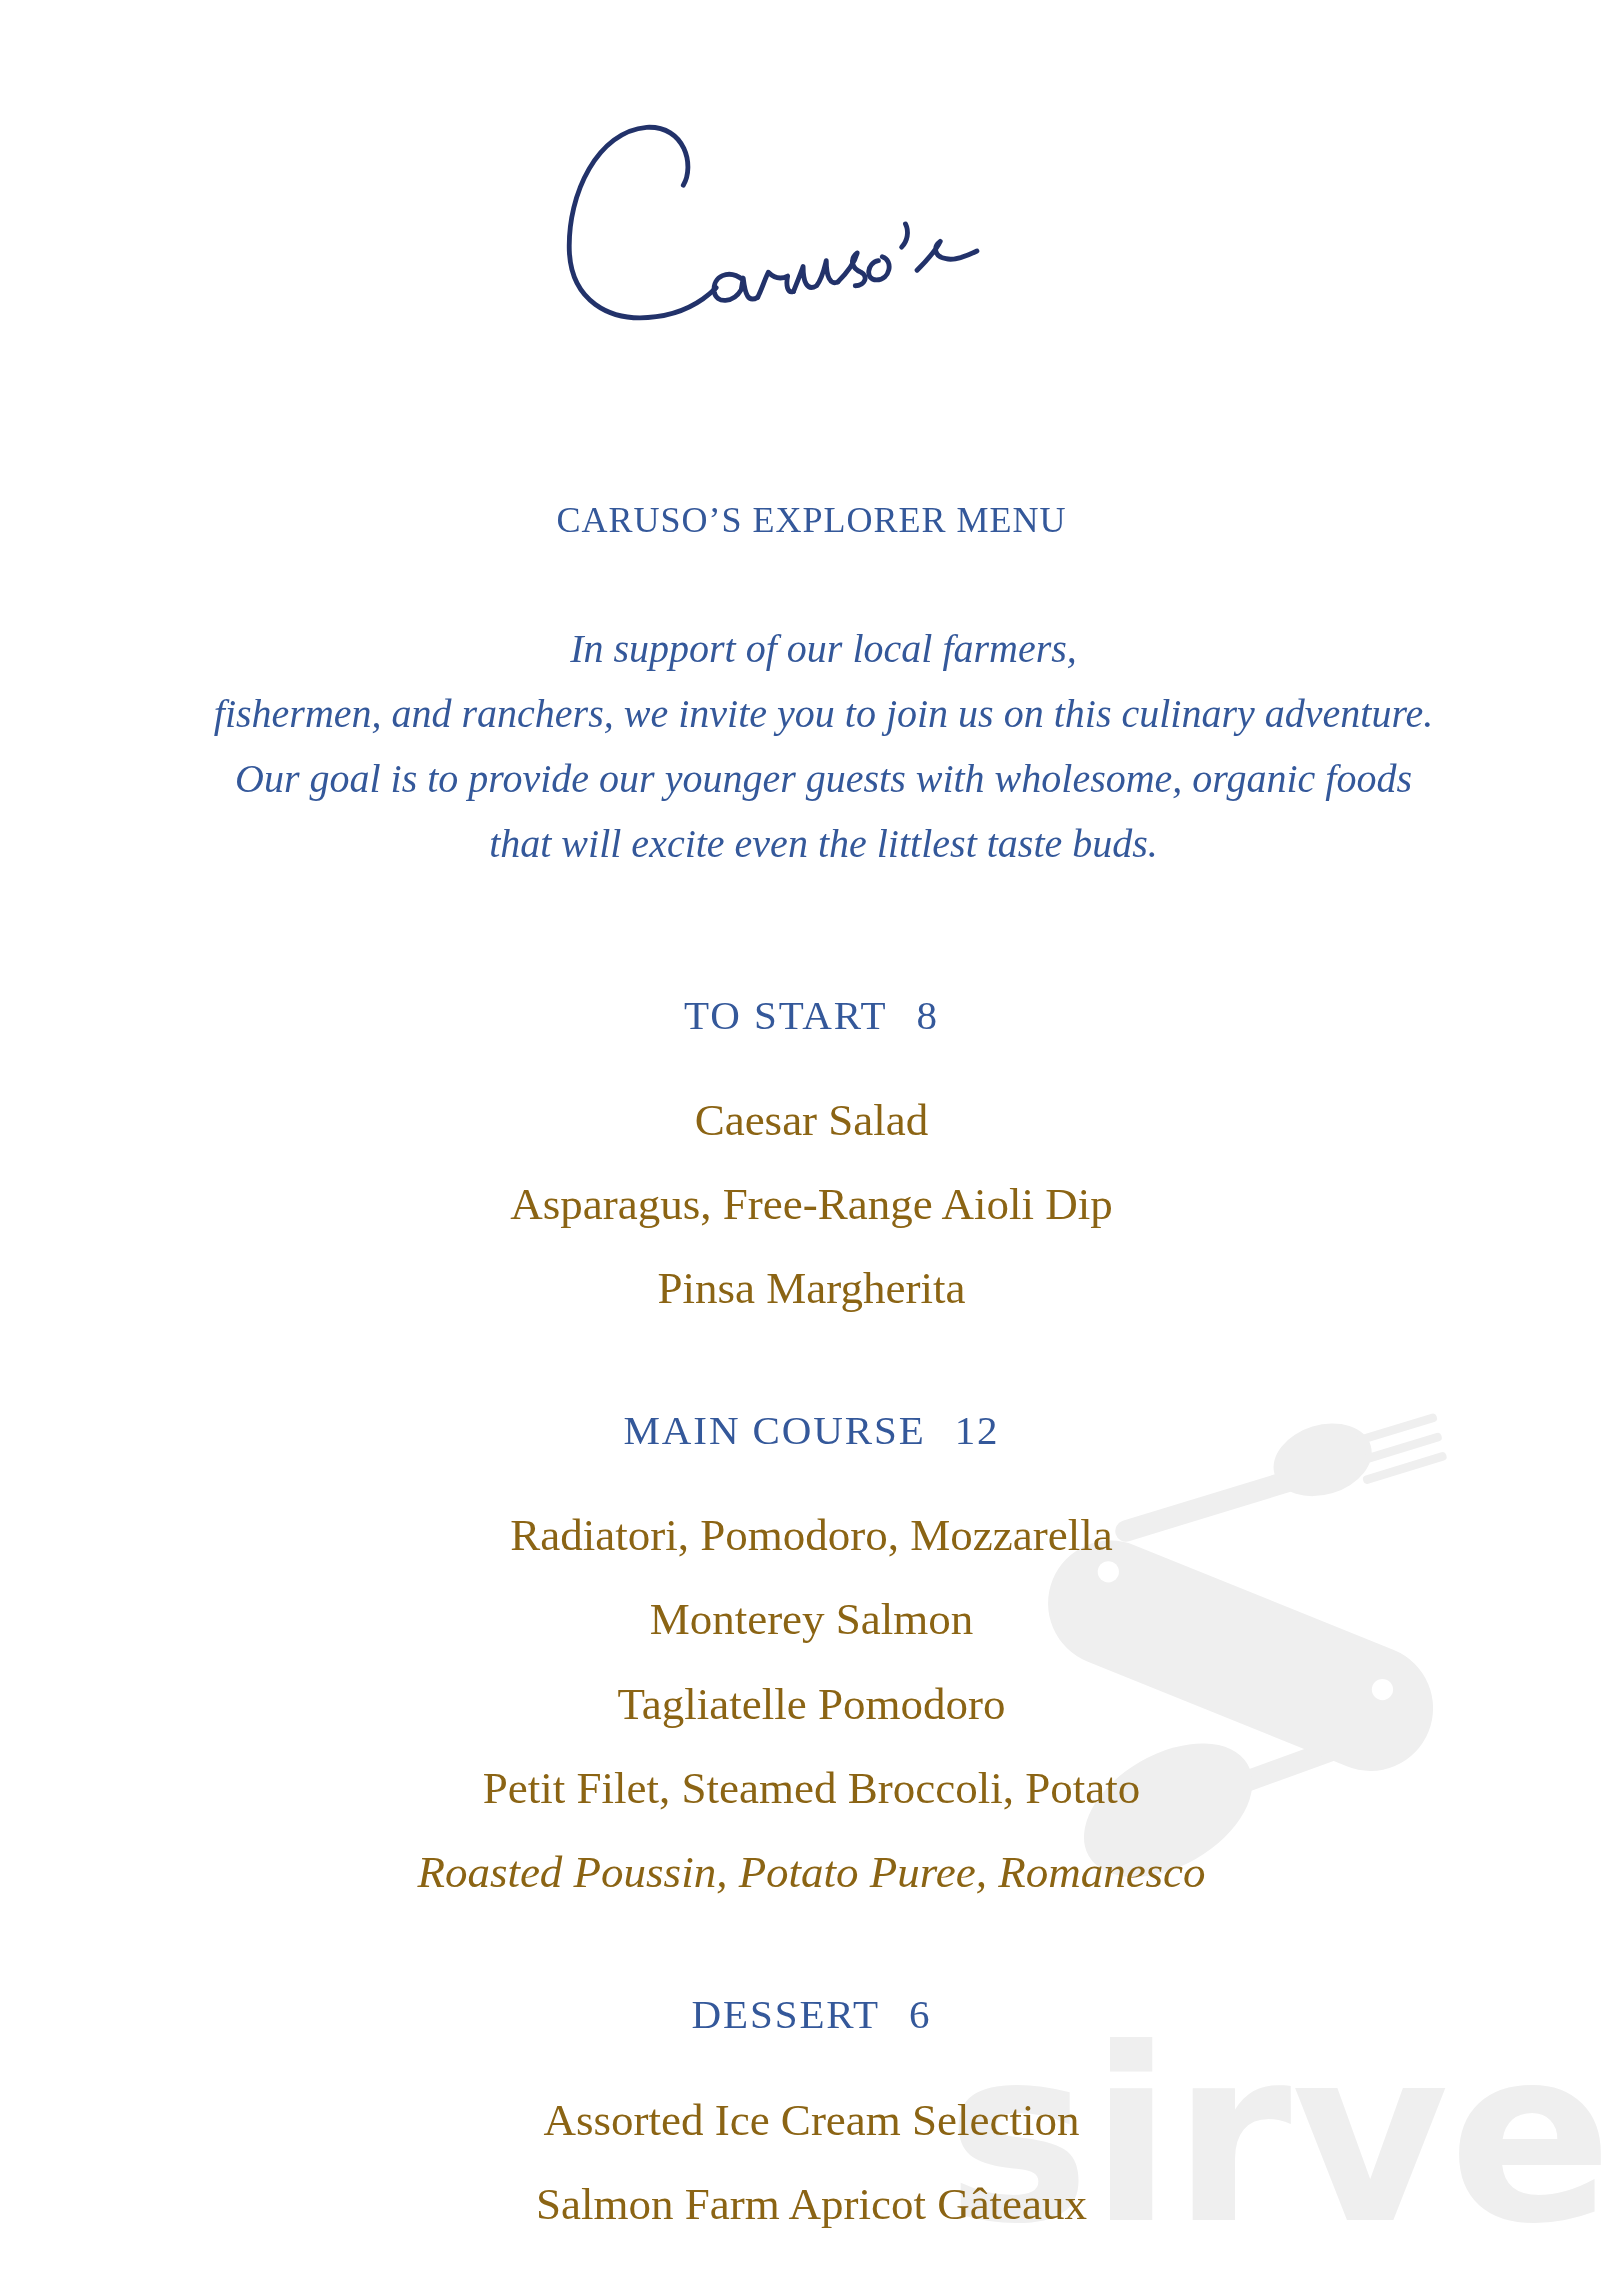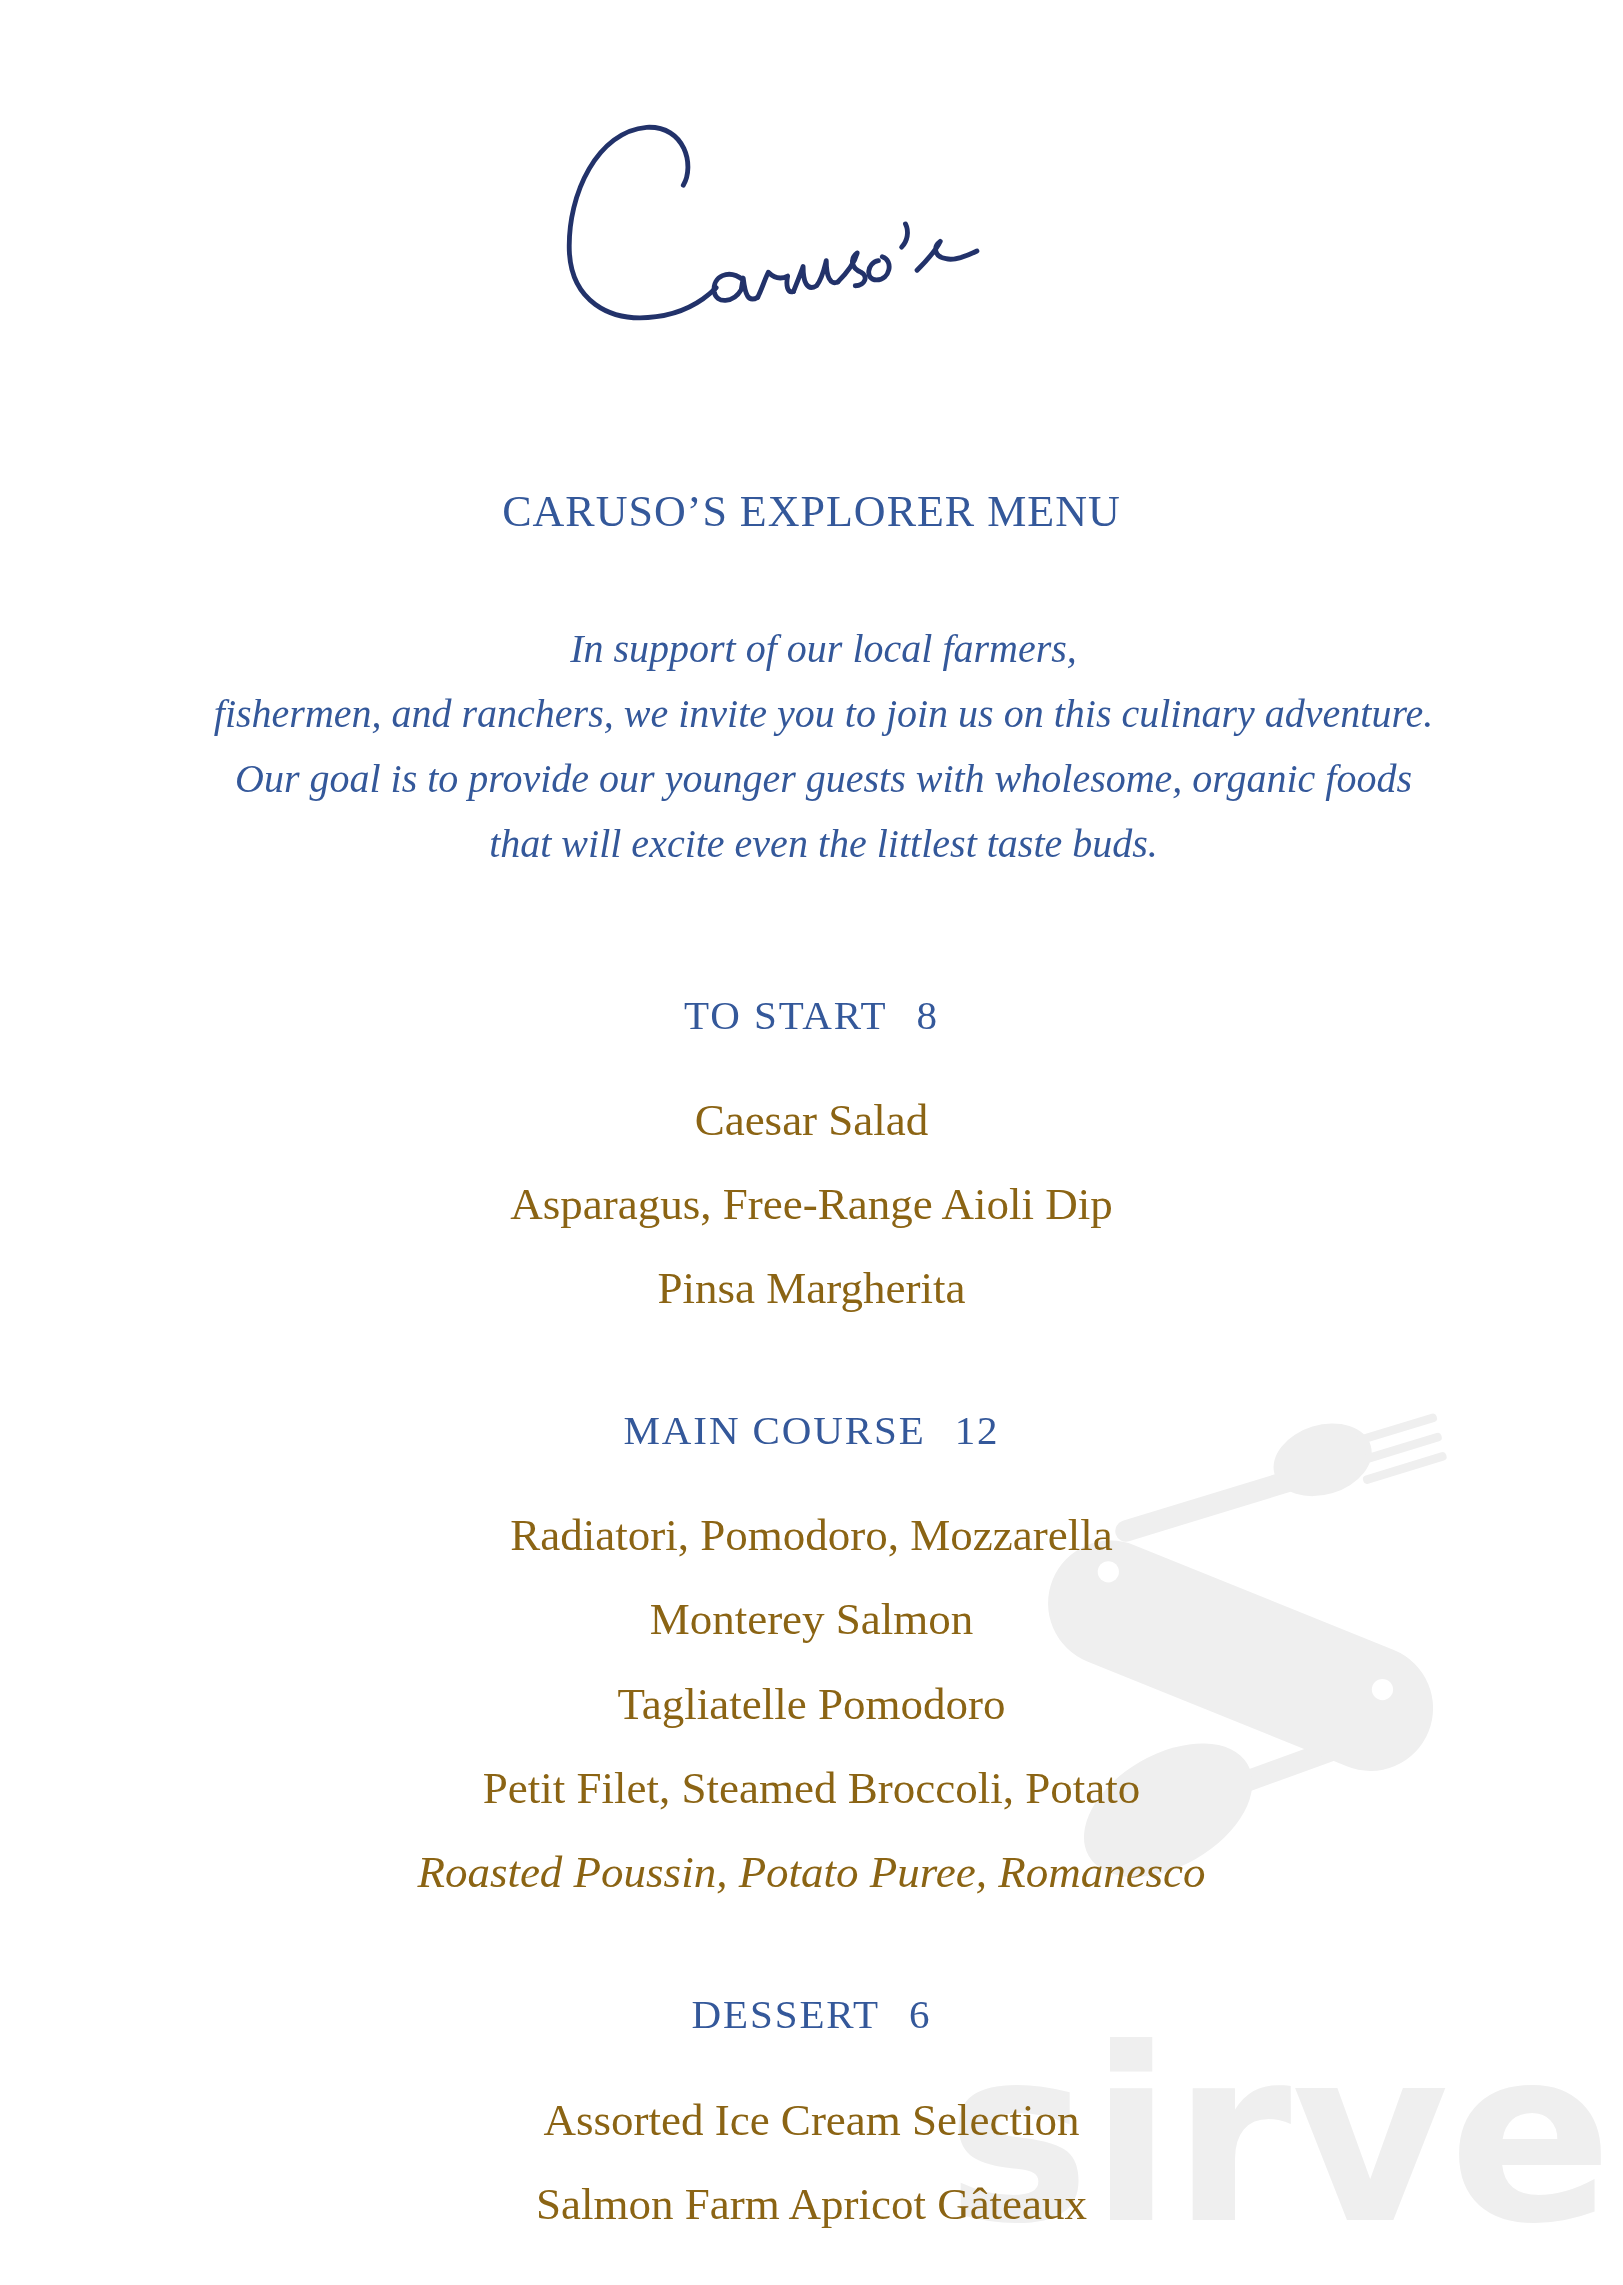--- a/index.html
+++ b/index.html
@@ -9,22 +9,22 @@
     }
     .watermark {
       position: absolute; left: 946px; top: 1371px; width: 676px; height: 888px;
       pointer-events: none; z-index: 0;
     }
     .logo {
       position: absolute; left: 550px; top: 106px; width: 454px; height: 232px; z-index: 1;
     }
     .content { position: absolute; left: 0; top: 0; width: 1623px; z-index: 1; text-align: center; }
     .title {
-      position: absolute; left: 0; width: 1623px; top: 486px;
-      font-size: 44px; letter-spacing: 1px; color: var(--blue);
+      position: absolute; left: 0; width: 1623px; top: 499px;
+      font-size: 36px; letter-spacing: 1px; color: var(--blue);
     }
     .intro {
       position: absolute; left: 0; width: 1623px; top: 616px;
       font-style: italic; font-size: 40px; line-height: 65px; color: var(--blue); padding-left: 12px;
     }
     .intro div { white-space: nowrap; }
     .section-header {
       position: absolute; left: 0; width: 1623px;
       font-size: 41px; letter-spacing: 1.9px; color: var(--blue);
     }

